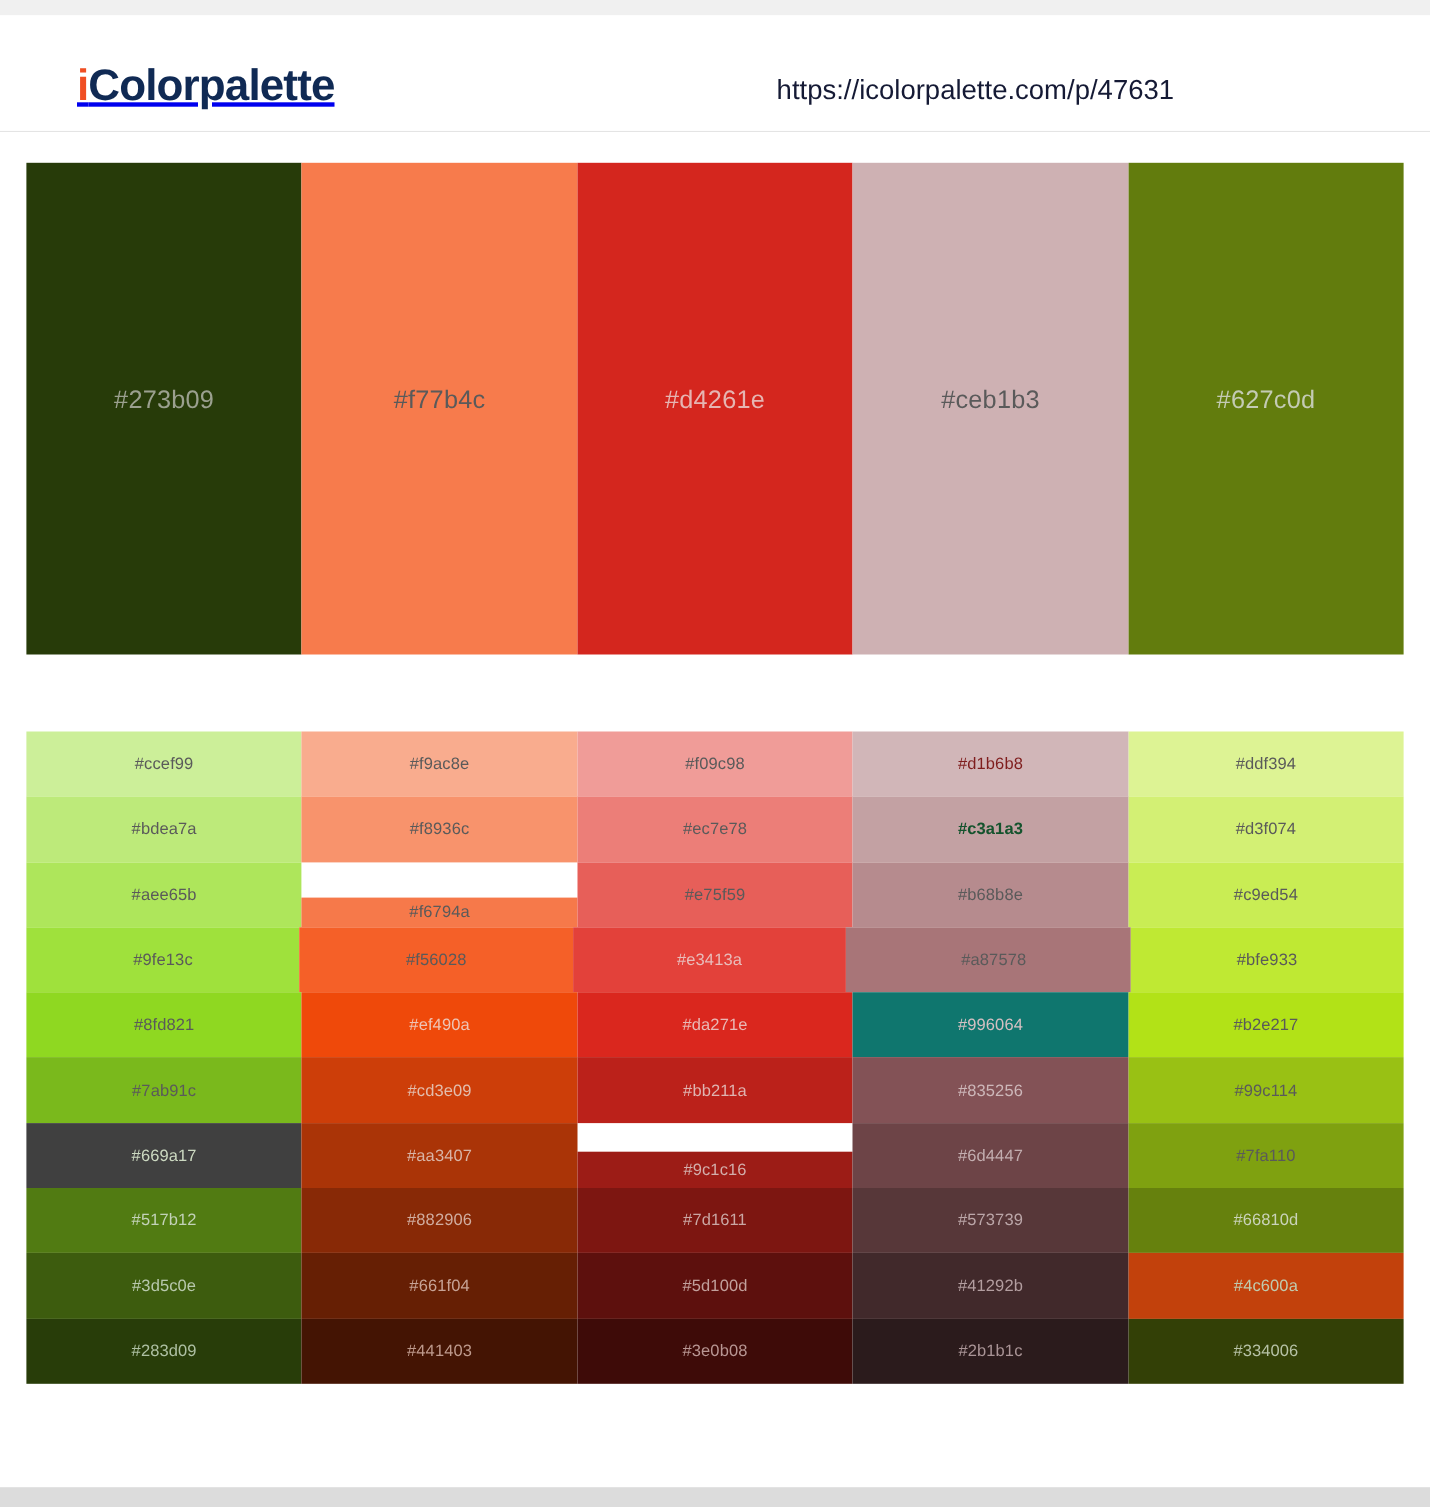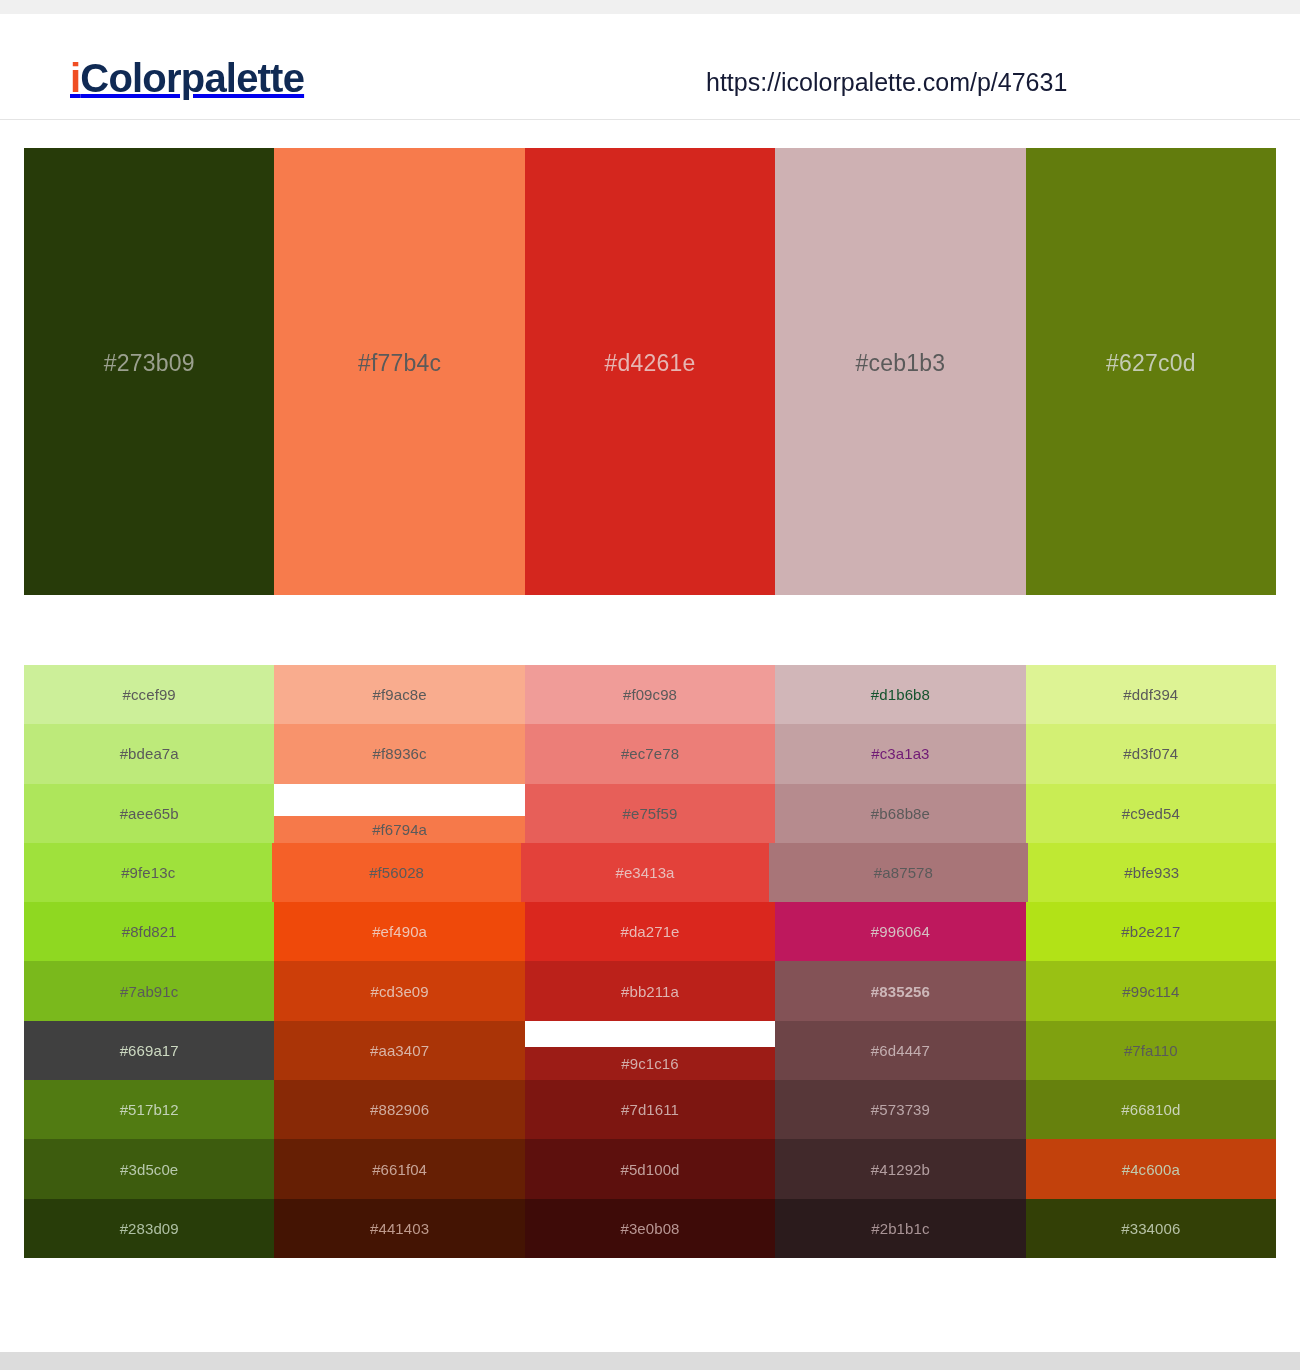--- a/index.html
+++ b/index.html
@@ -143,56 +143,56 @@
     <div class="palette-swatch" style="background: rgb(98, 124, 13);">
       <span class="swatch-label" style="color: rgb(196, 203, 180);">#627c0d</span>
     </div>
   </section>
 
 <section class="shades-grid">
     <div class="shades-row">
       <div class="shade-cell" style="background: rgb(204, 239, 153); color: rgb(90, 90, 90);">#ccef99</div>
       <div class="shade-cell" style="background: rgb(249, 172, 142); color: rgb(90, 90, 90);">#f9ac8e</div>
       <div class="shade-cell" style="background: rgb(240, 156, 152); color: rgb(90, 90, 90);">#f09c98</div>
-      <div class="shade-cell" style="background: rgb(209, 182, 184); color: #14532d;">#d1b6b8</div>
+      <div class="shade-cell" style="background: rgb(209, 182, 184); color: #7f1d1d;">#d1b6b8</div>
       <div class="shade-cell" style="background: rgb(221, 243, 148); color: rgb(90, 90, 90);">#ddf394</div>
     </div>
     <div class="shades-row">
       <div class="shade-cell" style="background: rgb(189, 234, 122); color: rgb(90, 90, 90);">#bdea7a</div>
       <div class="shade-cell" style="background: rgb(248, 147, 108); color: rgb(90, 90, 90);">#f8936c</div>
       <div class="shade-cell" style="background: rgb(236, 126, 120); color: rgb(90, 90, 90);">#ec7e78</div>
-      <div class="shade-cell" style="background: rgb(195, 161, 163); color: #701a75;">#c3a1a3</div>
+      <div class="shade-cell" style="background: rgb(195, 161, 163); color: #14532d; font-weight: bold;">#c3a1a3</div>
       <div class="shade-cell" style="background: rgb(211, 240, 116); color: rgb(90, 90, 90);">#d3f074</div>
     </div>
     <div class="shades-row">
       <div class="shade-cell" style="background: rgb(174, 230, 91); color: rgb(90, 90, 90);">#aee65b</div>
       <div class="shade-cell" style="background: rgb(246, 121, 74); color: rgb(90, 90, 90); margin-top: 32px;">#f6794a</div>
       <div class="shade-cell" style="background: rgb(231, 95, 89); color: rgb(90, 90, 90);">#e75f59</div>
       <div class="shade-cell" style="background: rgb(182, 139, 142); color: rgb(90, 90, 90);">#b68b8e</div>
       <div class="shade-cell" style="background: rgb(201, 237, 84); color: rgb(90, 90, 90);">#c9ed54</div>
     </div>
     <div class="shades-row">
       <div class="shade-cell" style="background: rgb(159, 225, 60); color: rgb(90, 90, 90);">#9fe13c</div>
       <div class="shade-cell" style="background: rgb(245, 96, 40); color: rgb(90, 90, 90);">#f56028</div>
       <div class="shade-cell" style="background: rgb(227, 65, 58); color: rgb(232, 189, 187); text-align: right;">#e3413a</div>
       <div class="shade-cell" style="background: rgb(168, 117, 120); color: rgb(90, 90, 90); padding-left: 10px;">#a87578</div>
       <div class="shade-cell" style="background: rgb(191, 233, 51); color: rgb(90, 90, 90);">#bfe933</div>
     </div>
     <div class="shades-row">
       <div class="shade-cell" style="background: rgb(143, 216, 33); color: rgb(90, 90, 90);">#8fd821</div>
       <div class="shade-cell" style="background: rgb(239, 73, 10); color: rgb(238, 196, 181);">#ef490a</div>
       <div class="shade-cell" style="background: rgb(218, 39, 30); color: rgb(233, 185, 182);">#da271e</div>
-      <div class="shade-cell" style="background: #be185d; color: rgb(213, 192, 194);">#996064</div>
+      <div class="shade-cell" style="background: #0f766e; color: rgb(213, 192, 194);">#996064</div>
       <div class="shade-cell" style="background: rgb(178, 226, 23); color: rgb(90, 90, 90);">#b2e217</div>
     </div>
     <div class="shades-row">
       <div class="shade-cell" style="background: rgb(122, 185, 28); color: rgb(90, 90, 90);">#7ab91c</div>
       <div class="shade-cell" style="background: rgb(205, 62, 9); color: rgb(227, 189, 173);">#cd3e09</div>
       <div class="shade-cell" style="background: rgb(187, 33, 26); color: rgb(223, 180, 177);">#bb211a</div>
-      <div class="shade-cell" style="background: rgb(131, 82, 86); color: rgb(205, 183, 185); font-weight: bold;">#835256</div>
+      <div class="shade-cell" style="background: rgb(131, 82, 86); color: rgb(205, 183, 185);">#835256</div>
       <div class="shade-cell" style="background: rgb(153, 193, 20); color: rgb(90, 90, 90);">#99c114</div>
     </div>
     <div class="shades-row">
       <div class="shade-cell" style="background: #404040; color: rgb(204, 217, 193);">#669a17</div>
       <div class="shade-cell" style="background: rgb(170, 52, 7); color: rgb(217, 180, 166);">#aa3407</div>
       <div class="shade-cell" style="background: rgb(156, 28, 22); color: rgb(211, 174, 171); margin-top: 26px;">#9c1c16</div>
       <div class="shade-cell" style="background: rgb(109, 68, 71); color: rgb(195, 174, 176);">#6d4447</div>
       <div class="shade-cell" style="background: rgb(127, 161, 16); color: rgb(90, 90, 90);">#7fa110</div>
     </div>
     <div class="shades-row">

